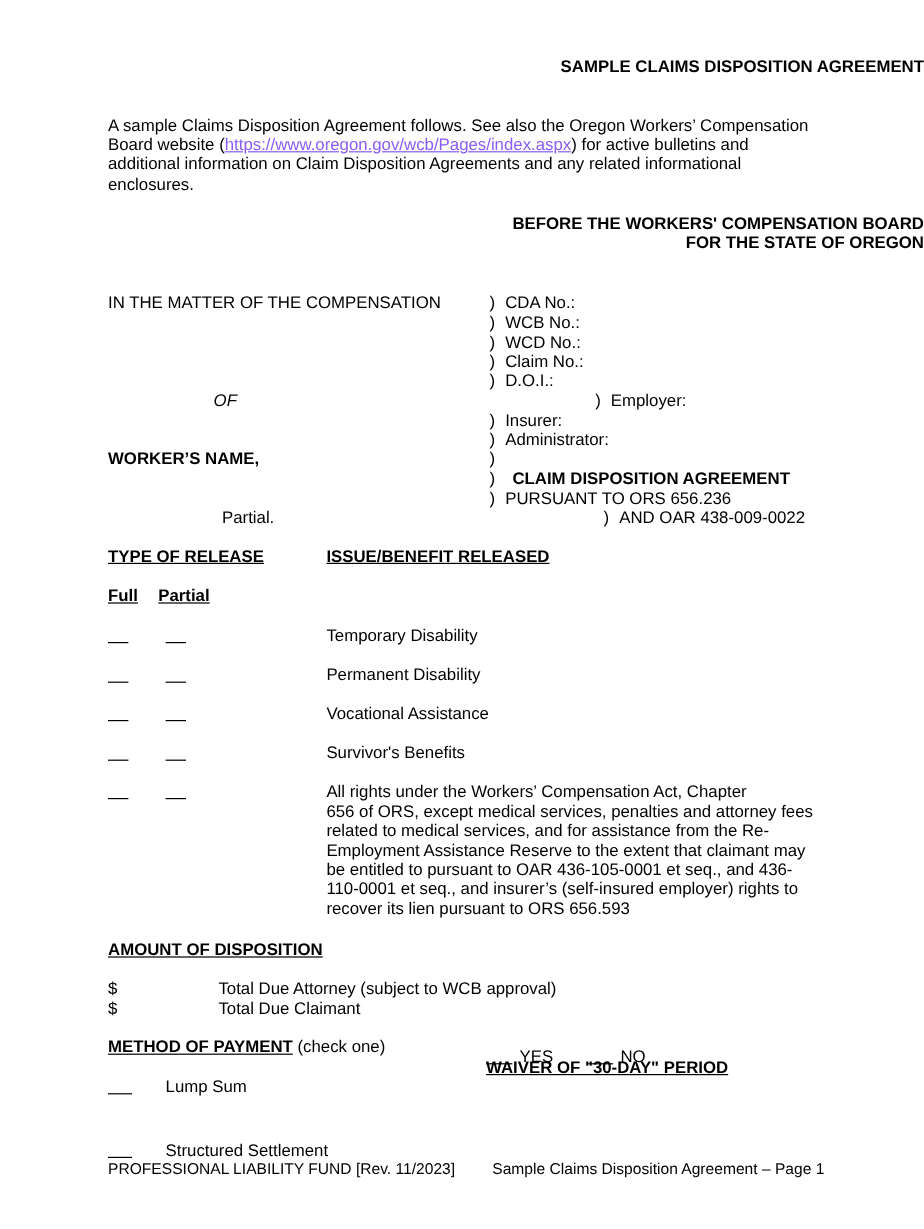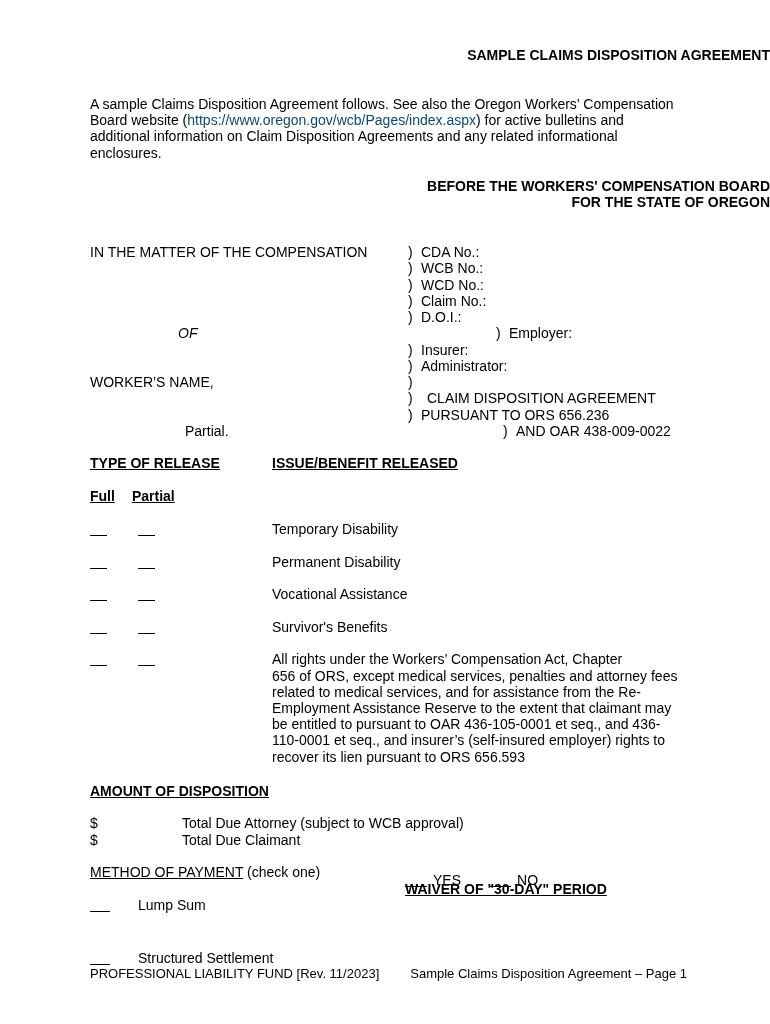--- a/index.html
+++ b/index.html
@@ -7,28 +7,28 @@
     position: relative;
     width: 770px;
     height: 1024px;
     background: #ffffff;
     color: #000000;
     font-family: "Liberation Sans", "DejaVu Sans", sans-serif;
     font-size: 14px;
     overflow: hidden;
   }
   .abs { position: absolute; }
-  .b { font-weight: normal; }
+  .b { font-weight: bold; }
   .u { text-decoration: underline; }
   .center { text-align: right; width: 770px; left: 0; }
 
   .title { top: 47px; font-weight: bold; }
 
   .intro { top: 96px; left: 90px; width: 597px; line-height: 16.2px; }
-  .intro a { color: #0c4a6e; cursor: pointer; }
+  .intro a { color: #8b5cf6; text-decoration: underline; cursor: pointer; }
 
   .heading2 { top: 178px; font-weight: bold; line-height: 16.3px; }
 
   .caption { top: 244px; left: 90px; width: 610px; }
   .cap-row { display: flex; height: 16.25px; line-height: 16.25px; }
   .cap-left { width: 318px; flex: none; white-space: nowrap; }
   .cap-right { display: flex; white-space: nowrap; }
   .paren { width: 13px; flex: none; }
   .of-indent { padding-left: 88px; font-style: italic; }
   .claimant-indent { padding-left: 95px; }

